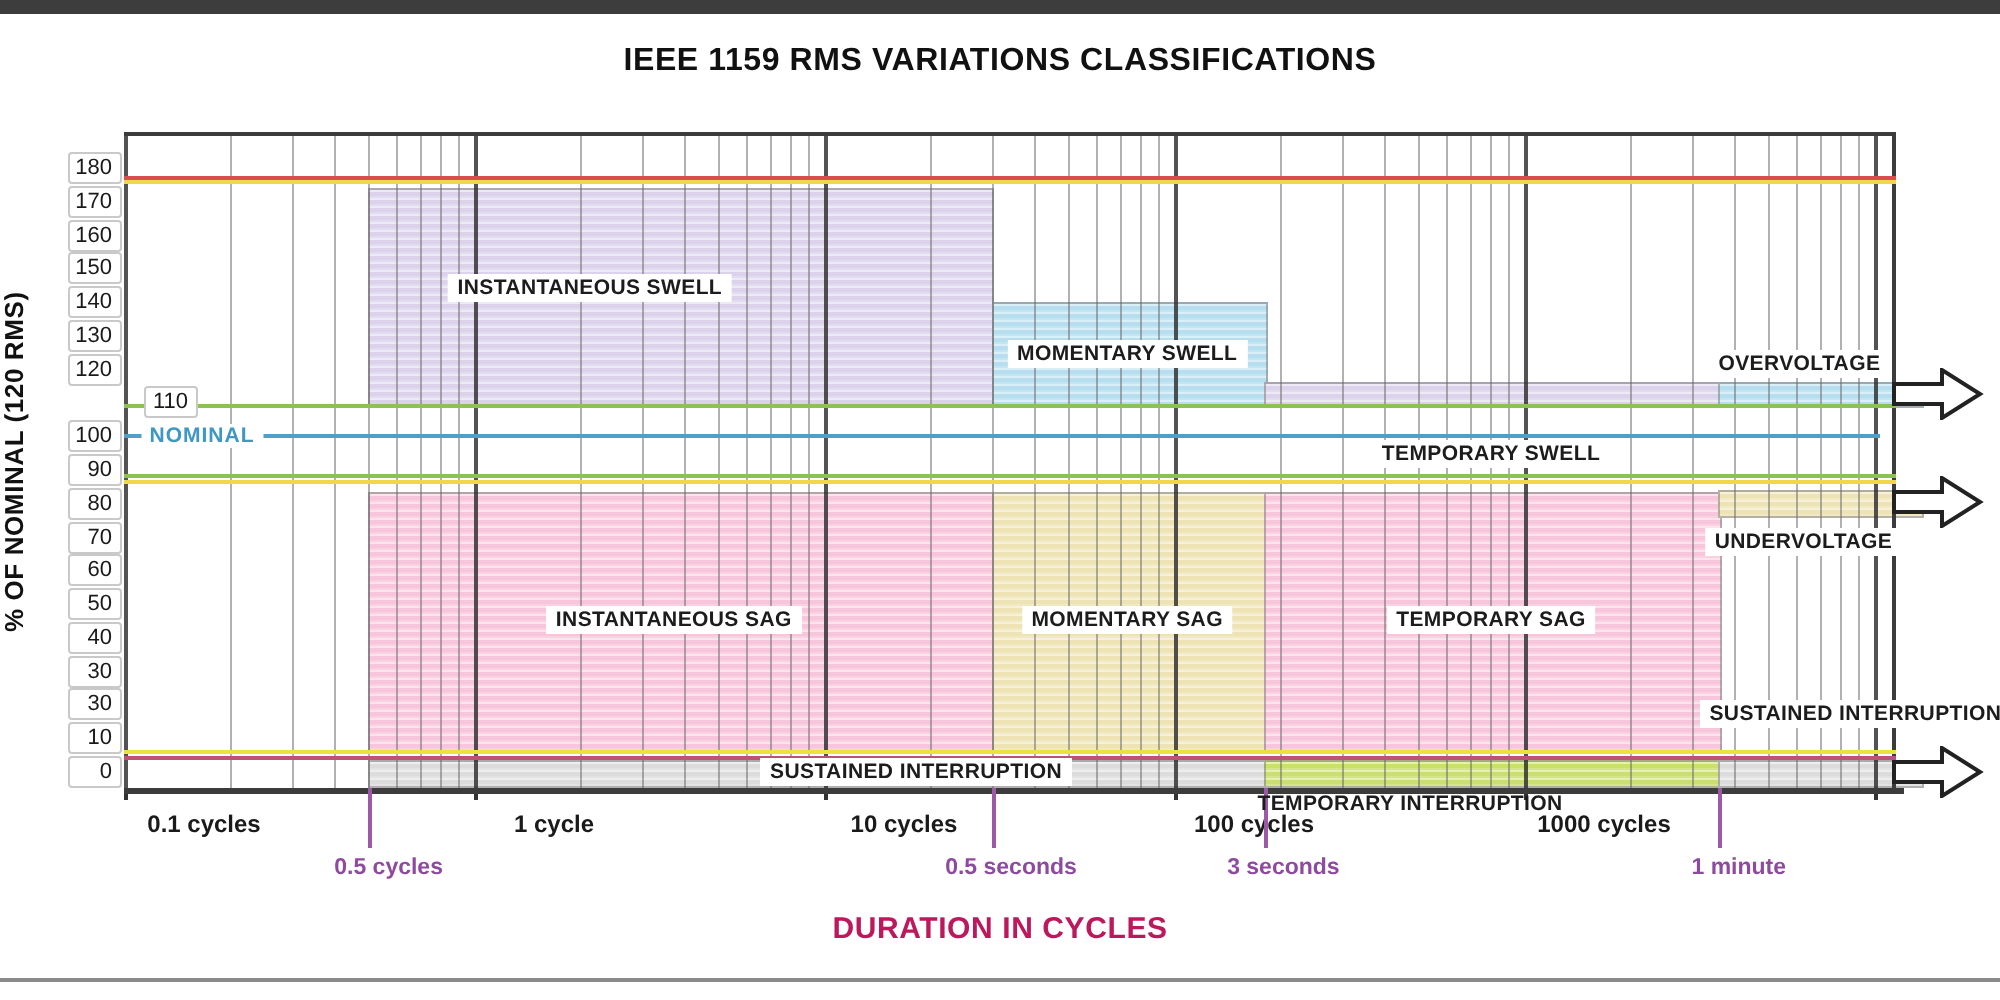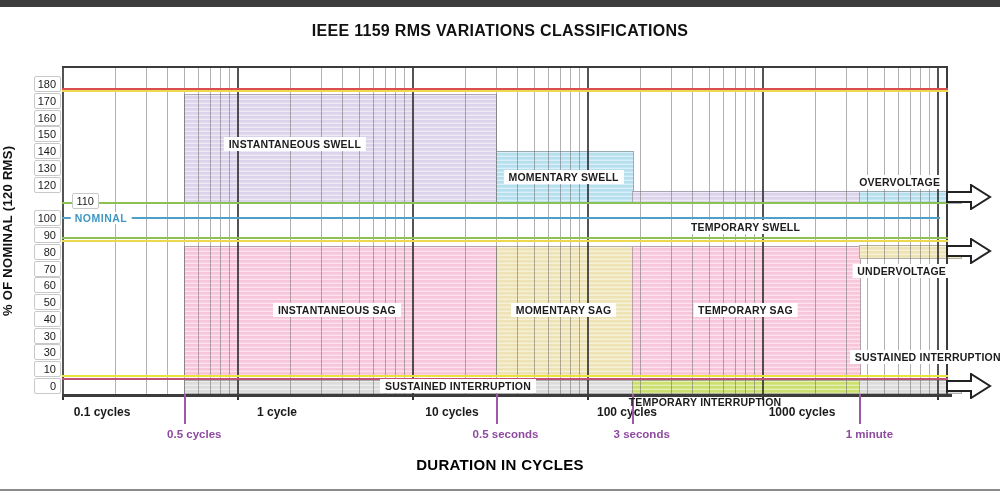--- a/index.html
+++ b/index.html
@@ -3,21 +3,21 @@
 <meta charset="utf-8">
 <style>
   html,body{margin:0;padding:0;background:#fff;}
   body{width:1000px;height:500px;overflow:hidden;font-family:"Liberation Sans",sans-serif;}
   .stage{position:relative;width:800px;height:500px;background:#fff;}
   .abs{position:absolute;}
   .topbar{left:0;top:0;width:1000px;height:7px;background:#3d3d3d;}
   .bottomrule{left:0;top:489px;width:1000px;height:2px;background:#8a8a8a;}
   .chart-title{left:0;top:22px;width:1000px;text-align:center;font-size:16px;font-weight:bold;
     color:#111;letter-spacing:.3px;}
-  .x-title{left:0;top:456px;width:1000px;text-align:center;font-size:15px;font-weight:bold;color:#000000;
+  .x-title{left:0;top:456px;width:1000px;text-align:center;font-size:15px;font-weight:bold;color:#be185d;
     letter-spacing:.3px;}
   .y-title{left:-3px;top:68px;height:326px;width:20px;display:flex;align-items:center;justify-content:center;
     writing-mode:vertical-rl;transform:rotate(180deg);font-size:13px;font-weight:bold;color:#111;
     white-space:nowrap;letter-spacing:.3px;}
   .region{border:1px solid rgba(125,125,125,.55);
     background-image:repeating-linear-gradient(180deg, rgba(255,255,255,.5) 0px, rgba(255,255,255,.5) 1px,
       rgba(255,255,255,0) 1px, rgba(255,255,255,0) 3px, rgba(255,255,255,.2) 3px, rgba(255,255,255,.2) 4px);}
   .gl-minor{width:1px;background:rgba(100,100,100,.5);}
   .gl-decade{width:2px;background:rgba(45,45,45,.82);}
   .hline{height:2px;}

